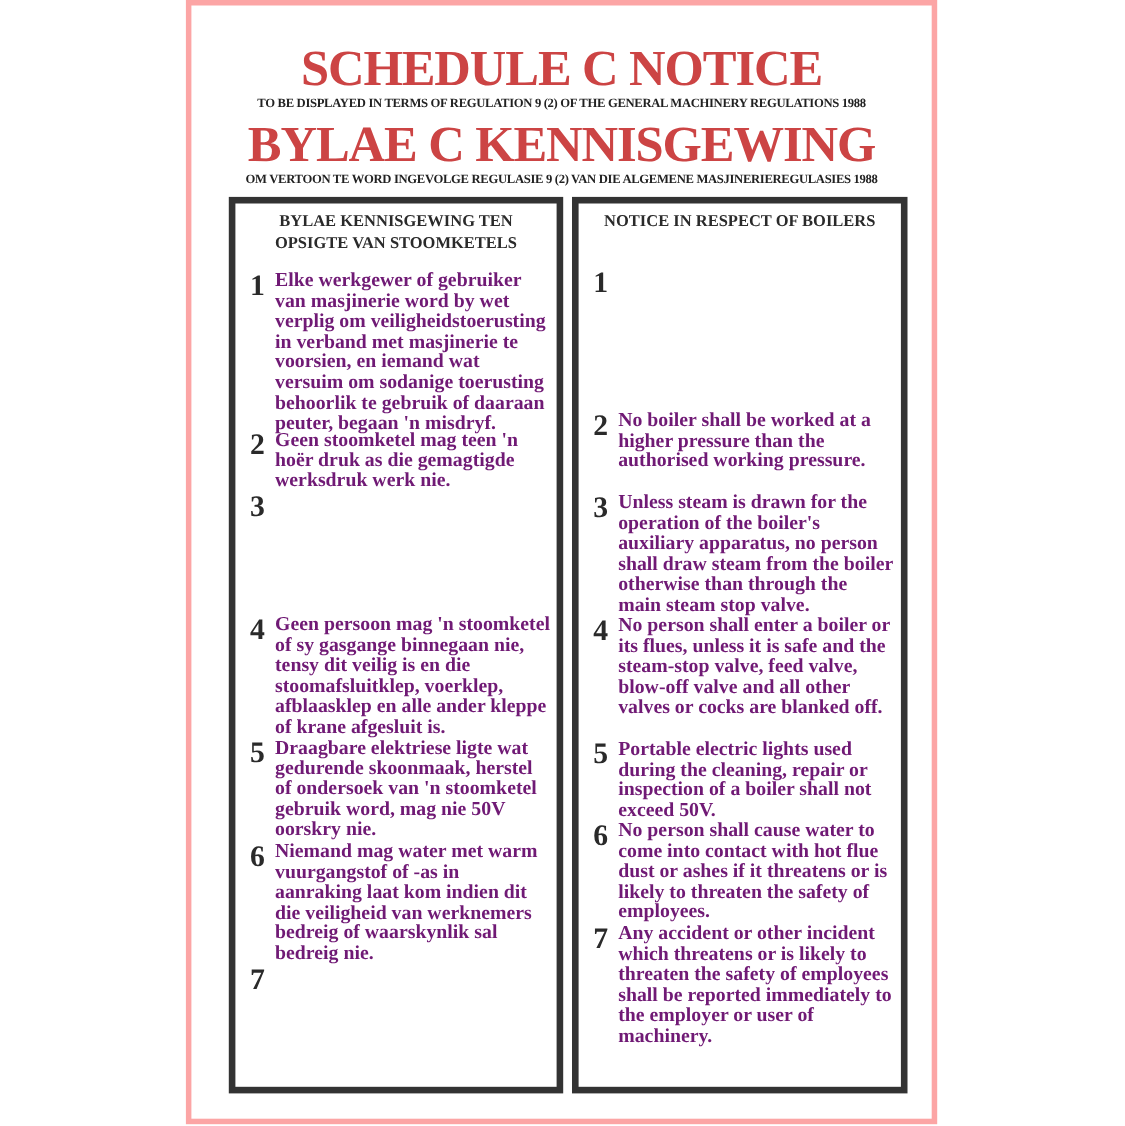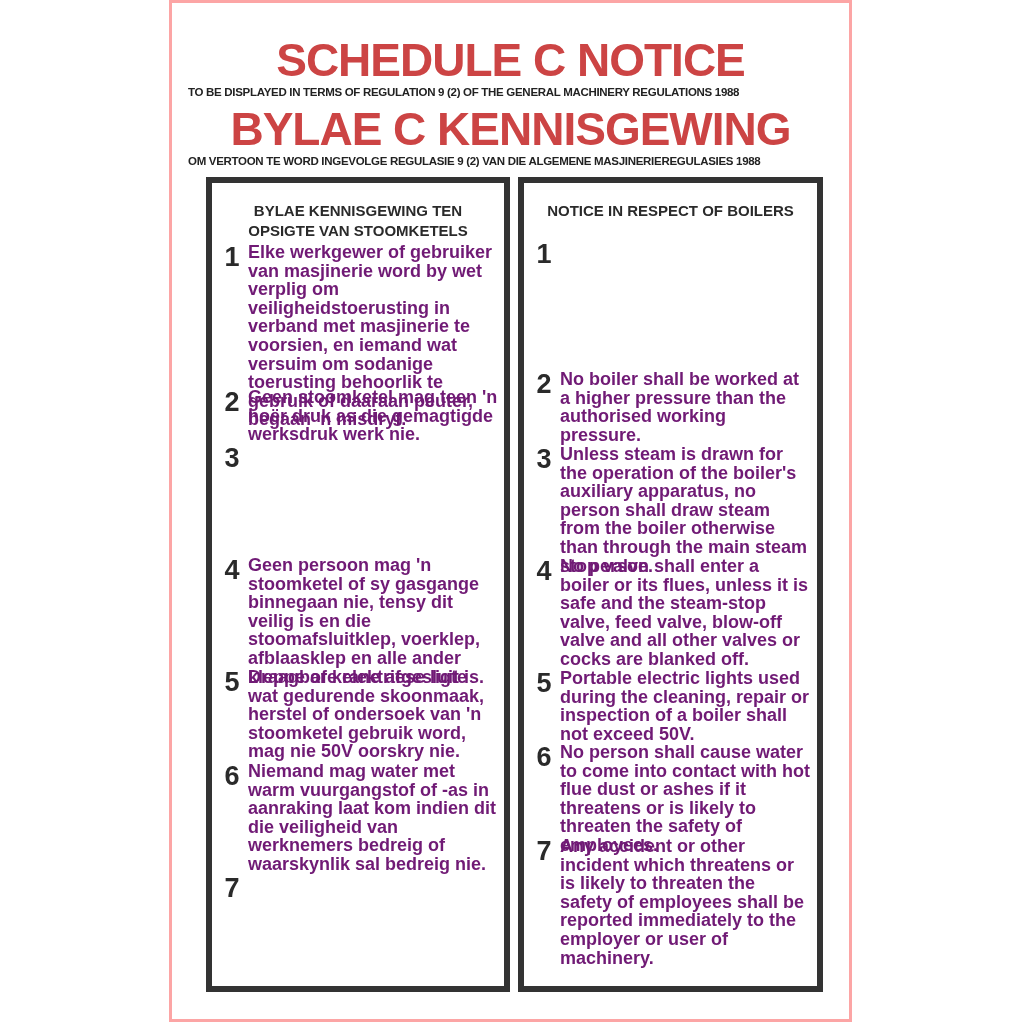--- a/index.html
+++ b/index.html
@@ -1,33 +1,33 @@
 <!DOCTYPE html>
 <html><head>
 <meta charset="utf-8">
 <style>
   html, body { margin: 0; padding: 0; background: #ffffff; }
   body { width: 1023px; height: 1024px; position: relative; overflow: hidden;
          font-family: "Liberation Sans", "DejaVu Sans", sans-serif; }
   .page { position: absolute; left: 169px; top: 0; width: 683px; height: 1022px;
-          border: 3px solid #fca5a5; background: #ffffff; box-sizing: border-box; }
+          border: 5px solid #fca5a5; background: #ffffff; box-sizing: border-box; font-family: Liberation Serif, serif; }
   .title { position: absolute; left: 0; width: 100%; text-align: center; color: #cc4444;
            font-weight: bold; letter-spacing: -1px; }
   .title1 { top: 31px; font-size: 46px; line-height: 52px; }
   .title2 { top: 100px; font-size: 46px; line-height: 52px; }
-  .sub { position: absolute; left: 16px; width: 100%; text-align: left; color: #222;
+  .sub { position: absolute; left: 0; width: 100%; text-align: center; color: #222;
          font-weight: bold; font-size: 11.5px; letter-spacing: -0.3px; }
   .sub1 { top: 83px; }
   .sub2 { top: 152px; }
   .box { position: absolute; top: 174px; height: 815px; border: 6px solid #333333;
          box-sizing: border-box; background: #fff; }
   .box.left { left: 34px; width: 304px; }
   .box.right { left: 346px; width: 305px; }
   .box-head { text-align: center; color: #2a2a2a; font-weight: bold; font-size: 15px;
-              line-height: 20px; margin-top: 18px; padding: 0 8px; }
+              line-height: 20px; margin-top: 6px; padding: 0 8px; }
   .box.right .box-head { }
   .items { position: absolute; left: 8px; right: 6px; top: 0; }
   .item { position: absolute; left: 0; right: 0; display: flex; }
   .num { width: 24px; flex: 0 0 24px; font-size: 27px; font-weight: bold; color: #2a2a2a;
          line-height: 28px; text-align: center; margin-right: 4px; }
   .txt { font-size: 18px; font-weight: bold; color: #701a75; line-height: 18.6px; }
 </style>
 </head>
 <body>
 

